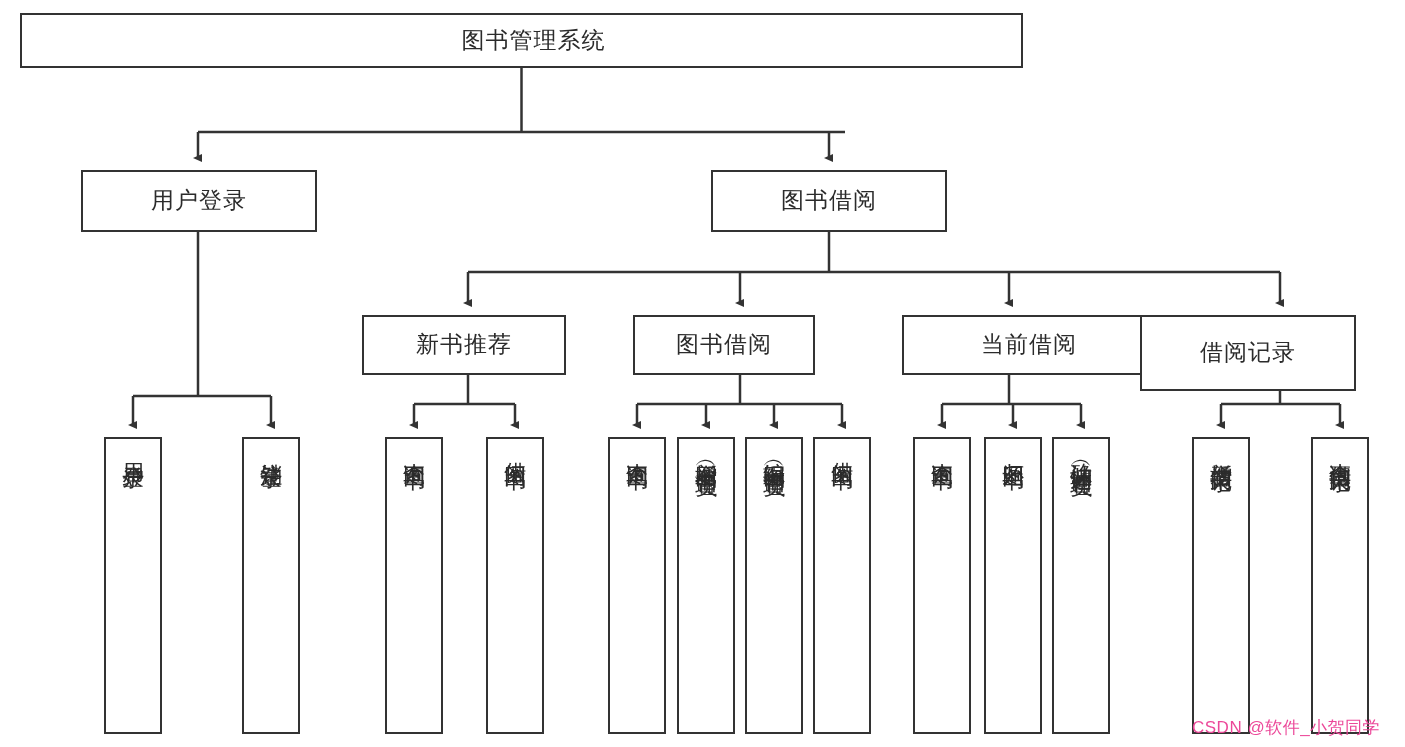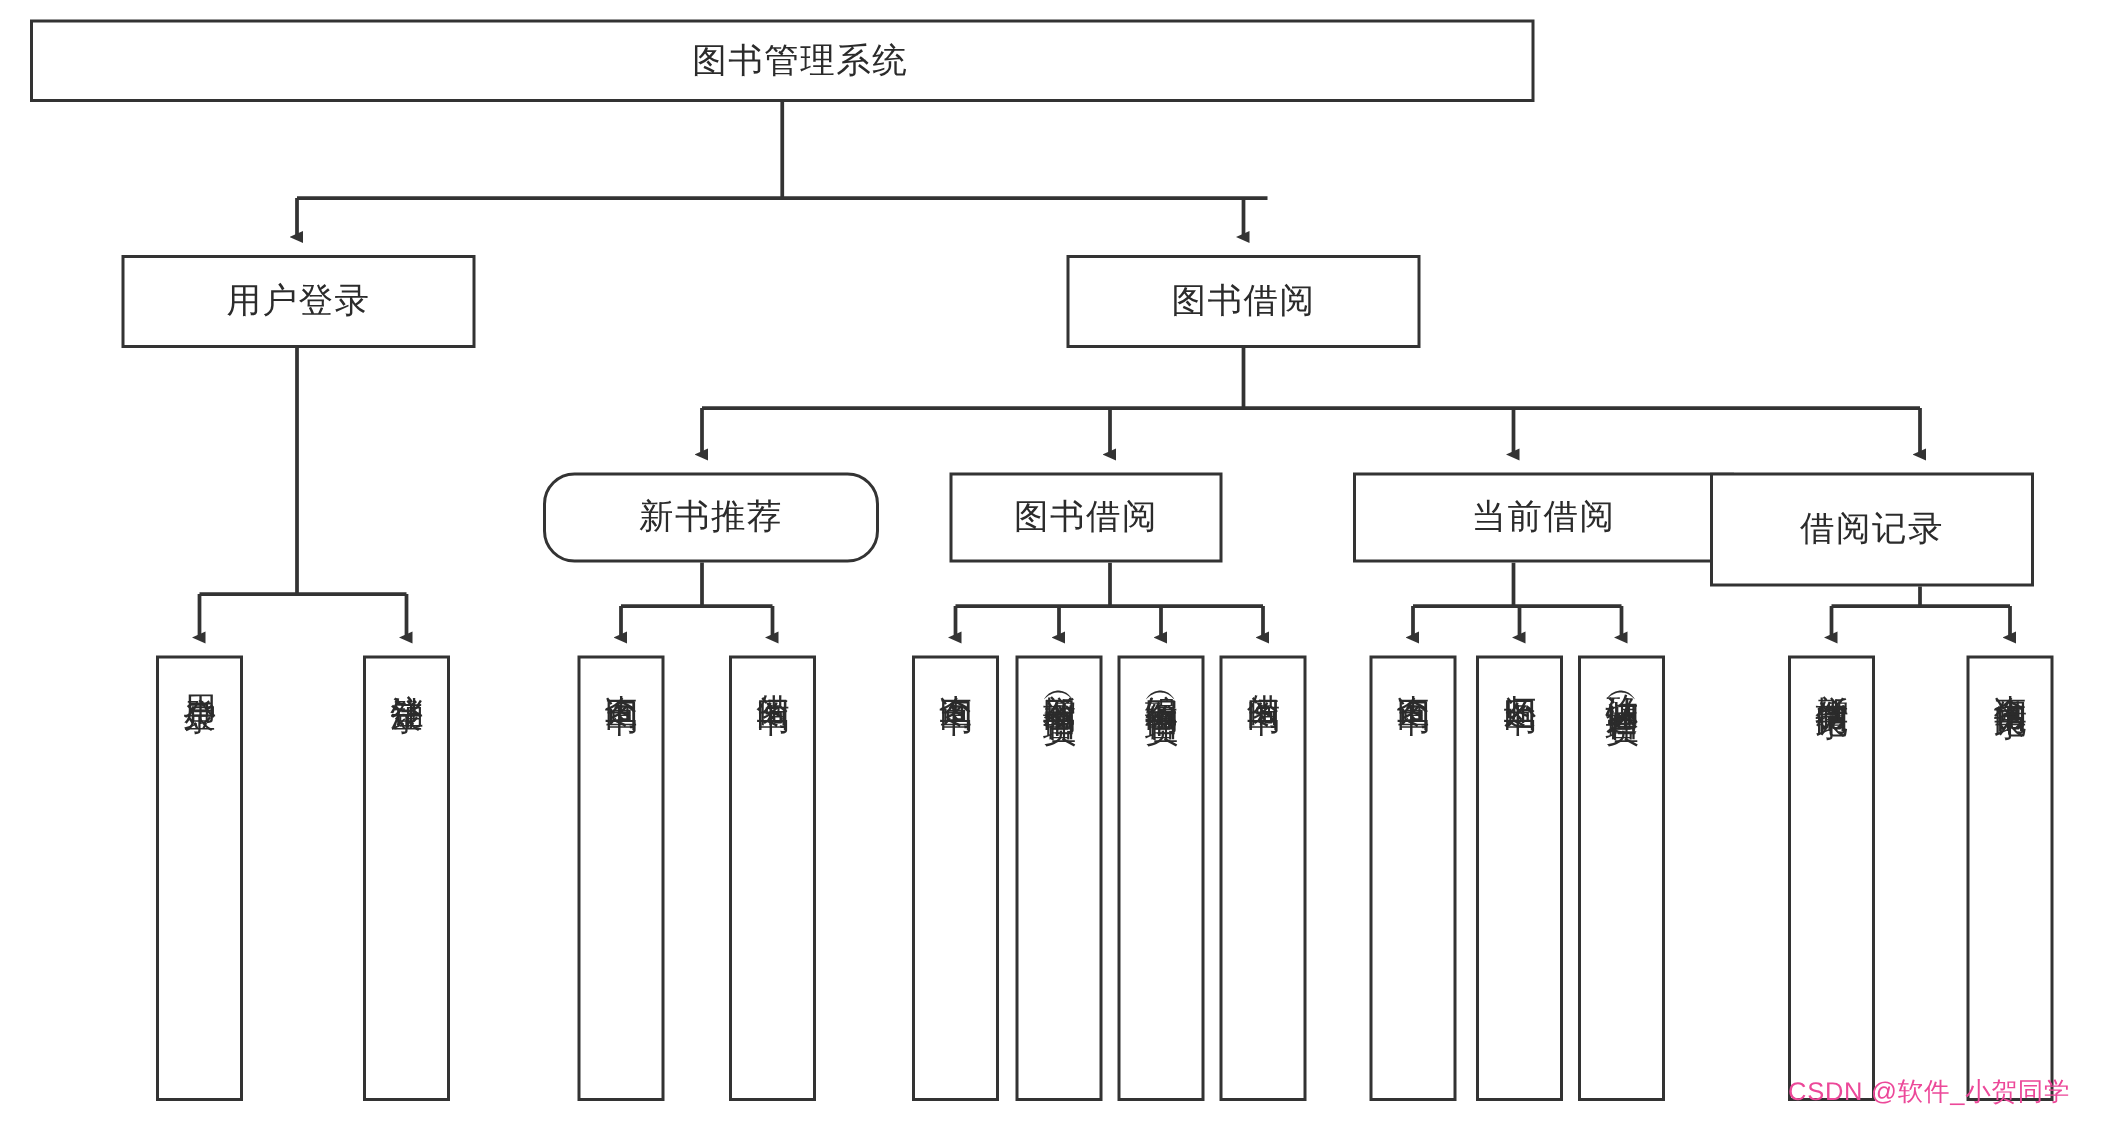--- a/index.html
+++ b/index.html
@@ -127,21 +127,21 @@
     <span class="hlabel">图书管理系统</span>
   </div>
 
   <div class="node horiz" style="left:81px; top:170px; width:236px; height:62px;">
     <span class="hlabel">用户登录</span>
   </div>
   <div class="node horiz" style="left:711px; top:170px; width:236px; height:62px;">
     <span class="hlabel">图书借阅</span>
   </div>
 
-  <div class="node horiz" style="left:362px; top:315px; width:224px; height:60px;border-radius:21px;">
+  <div class="node horiz" style="left:362px; top:315px; width:204px; height:60px;">
     <span class="hlabel">新书推荐</span>
   </div>
   <div class="node horiz" style="left:633px; top:315px; width:182px; height:60px;">
     <span class="hlabel">图书借阅</span>
   </div>
   <div class="node horiz" style="left:902px; top:315px; width:254px; height:60px;">
     <span class="hlabel">当前借阅</span>
   </div>
   <div class="node horiz" style="left:1140px; top:315px; width:216px; height:76px;">
     <span class="hlabel">借阅记录</span>

